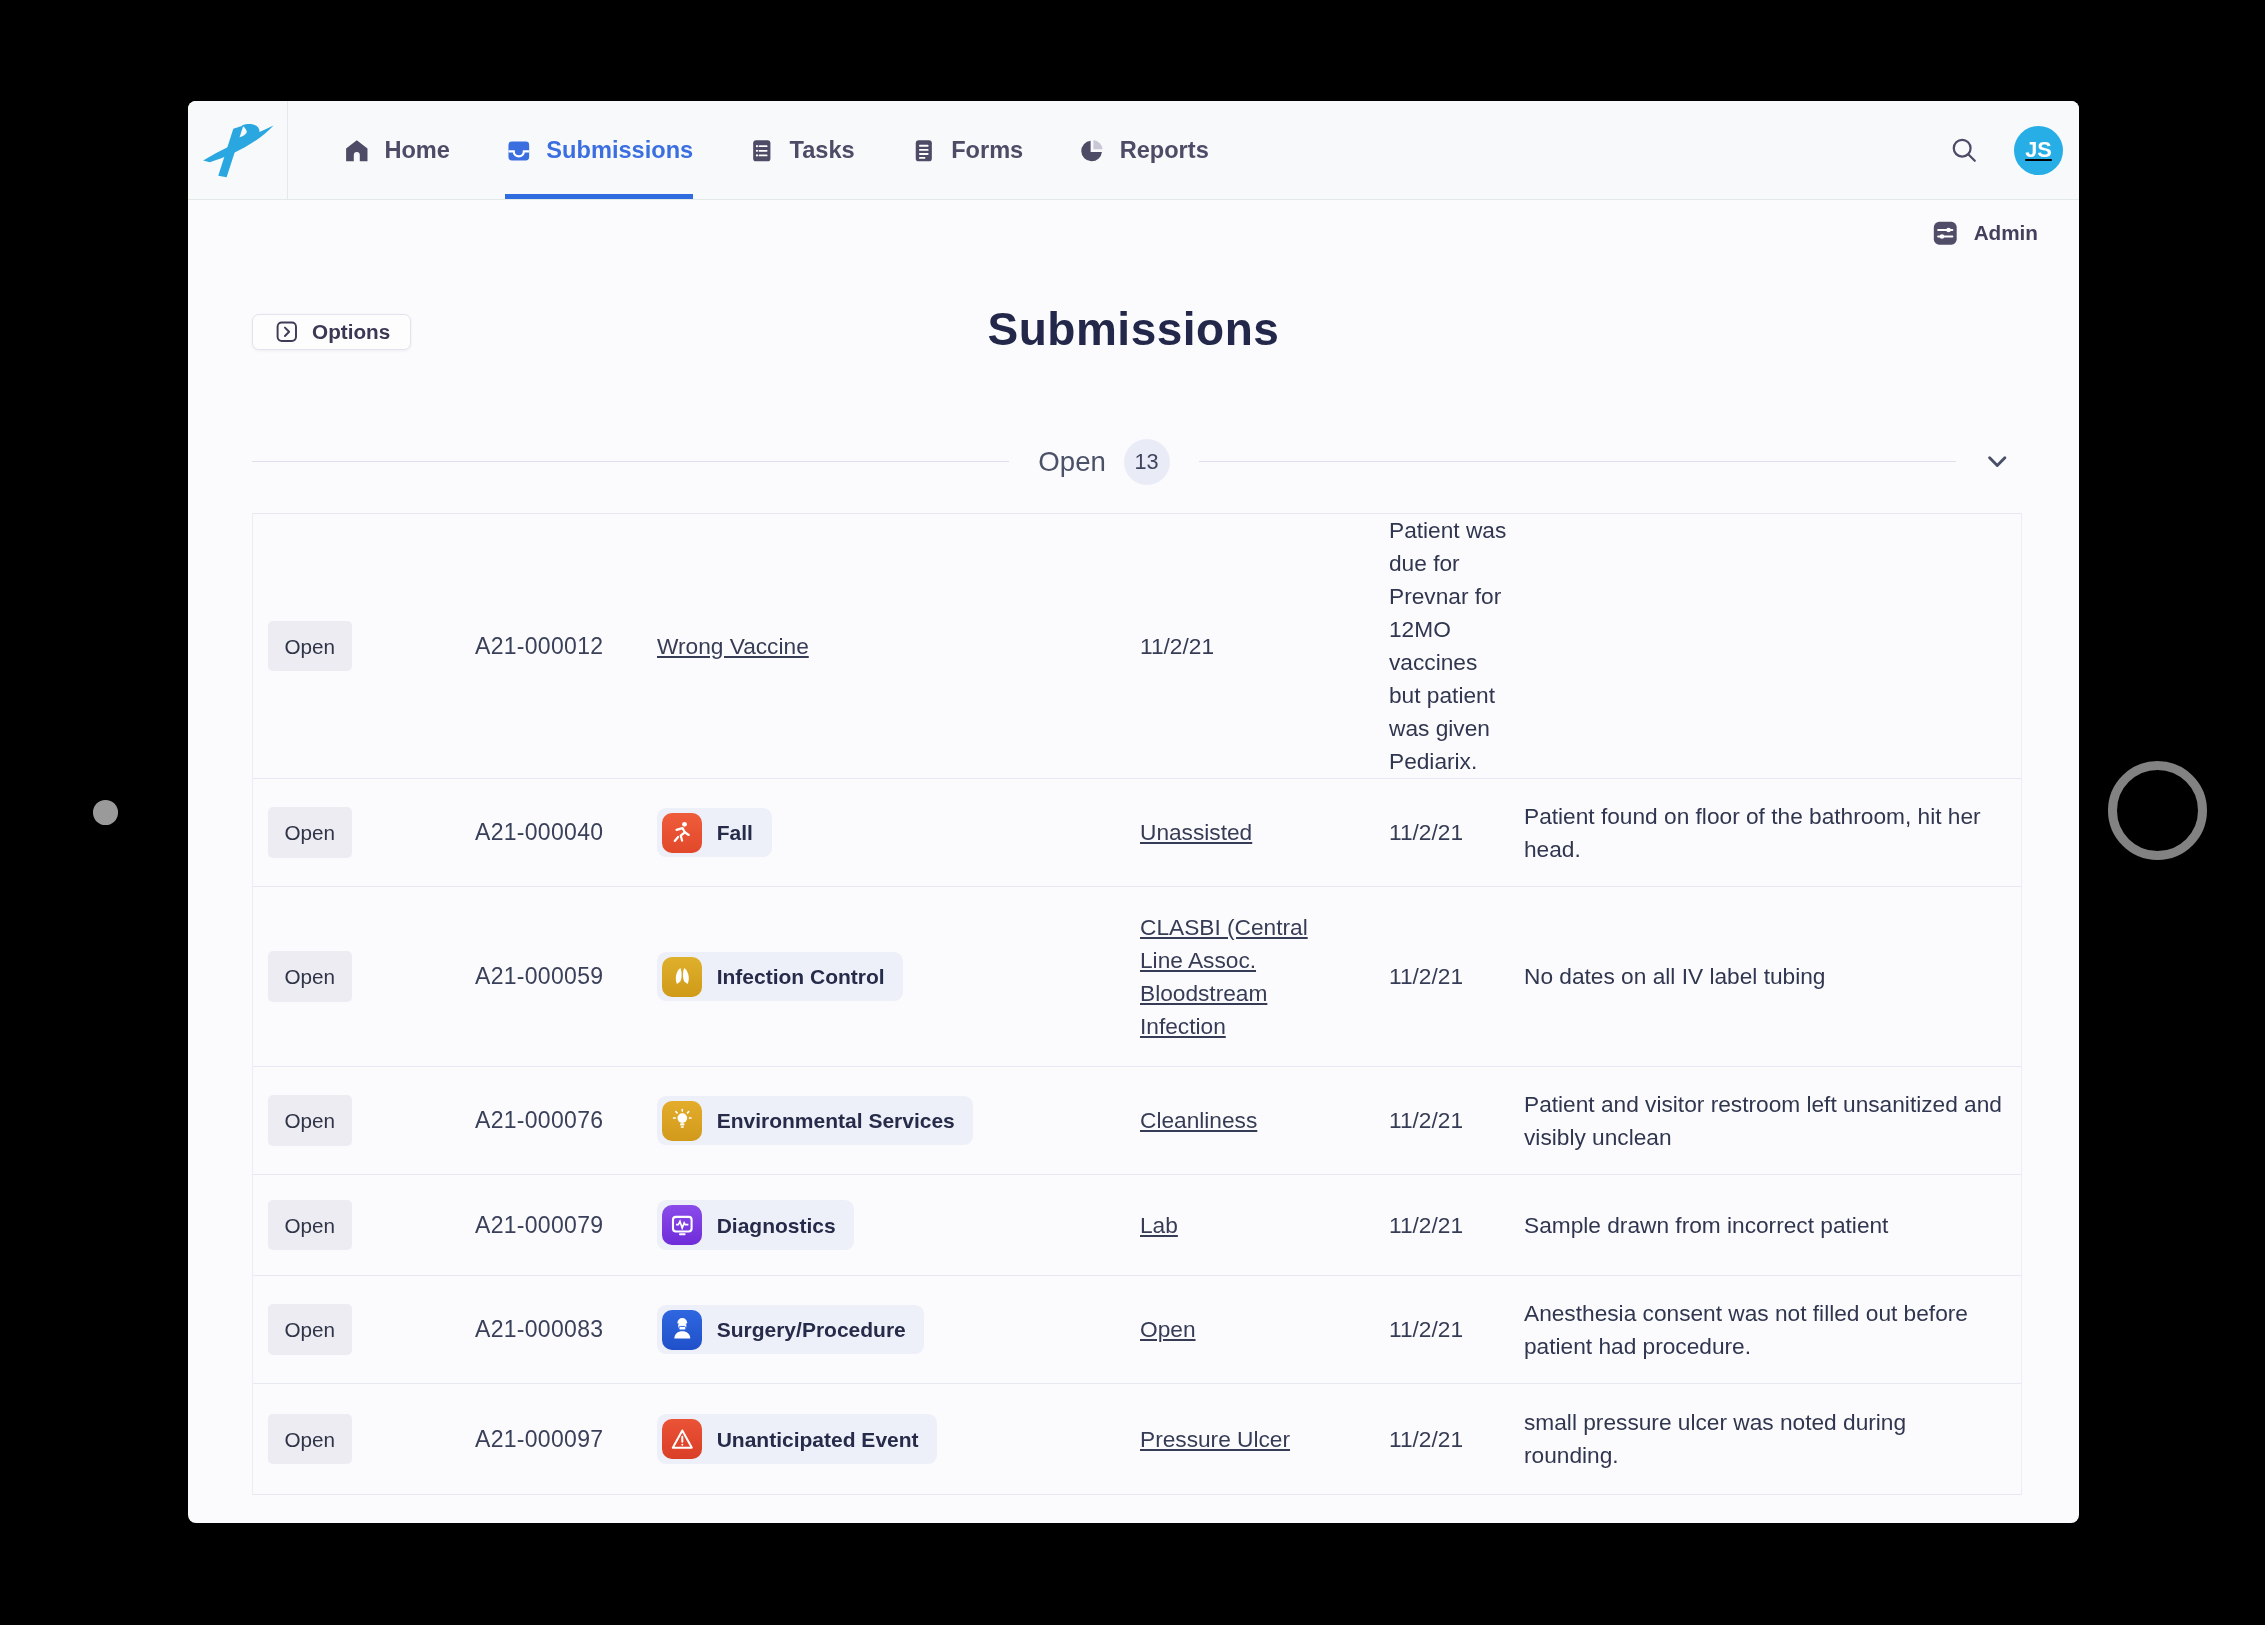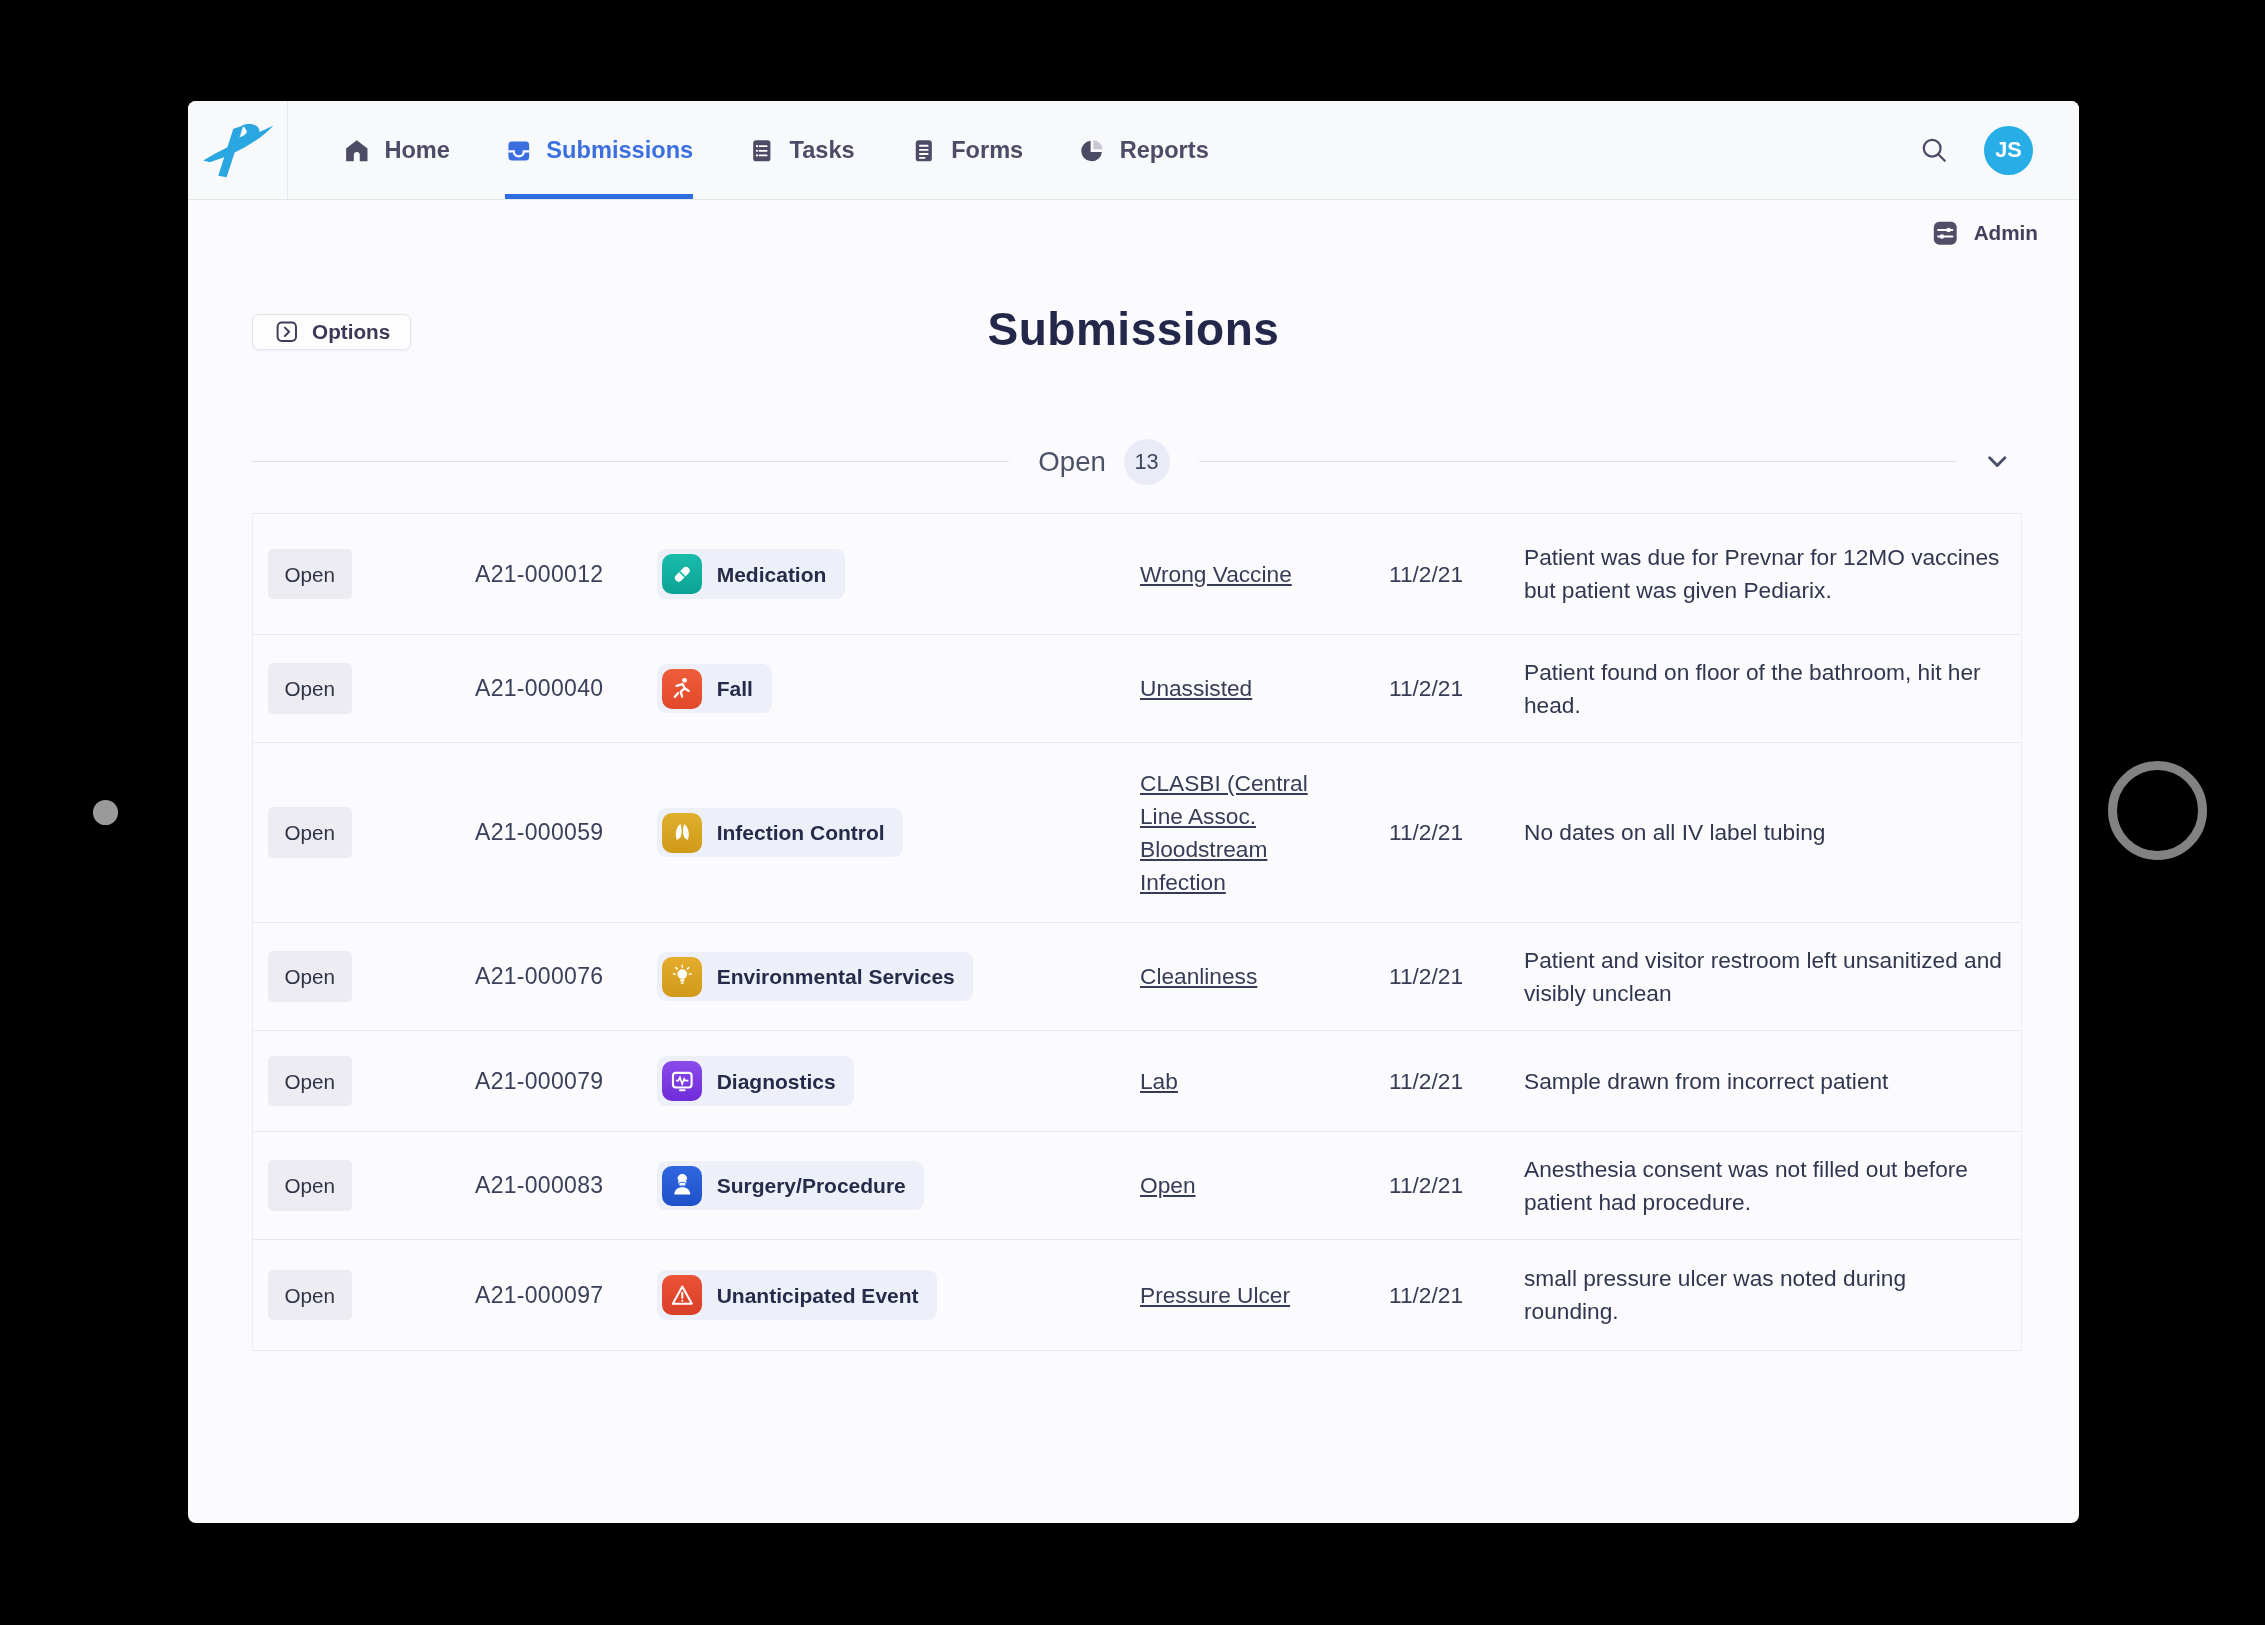--- a/index.html
+++ b/index.html
@@ -29,21 +29,21 @@
   .logo-wrap { width:99px; display:flex; align-items:center; justify-content:center; }
   .nav-divider { width:1px; background:#e7e7ee; }
   .nav-items { display:flex; gap:55px; margin-left:55px; }
   .nav-item {
     display:flex; align-items:center; gap:13.8px;
     font-size:23.6px; font-weight:700; color:#4e4b66;
     border-bottom:5.9px solid transparent; padding-top:5.9px; cursor:pointer;
   }
   .nav-item.active { color:#3b6fe0; border-bottom-color:#2f6cdf; }
   .nav-item svg { width:27.6px; height:27.6px; }
-  .nav-right { margin-left:auto; display:flex; align-items:center; gap:35px; padding-right:46px; }
+  .nav-right { margin-left:auto; display:flex; align-items:center; gap:35px; padding-right:16px;text-decoration:underline; }
   .search-btn svg { width:31.5px; height:31.5px; display:block; }
   .avatar {
     width:49px; height:49px; border-radius:50%; background:#27aee6;
     color:#fff; font-size:21.7px; font-weight:700;
     display:flex; align-items:center; justify-content:center; cursor:pointer;
   }
 
   
   .admin-link { position:absolute; top:117px; right:41px; display:flex; align-items:center; gap:12.8px; cursor:pointer;justify-content:space-between; }
   .admin-link svg { width:30.5px; height:30.5px; display:block; }
@@ -225,29 +225,20 @@
     </div>
   </div>
 
   <div class="table">
 
     <div class="tbody">
 
       <div class="trow" style="min-height:121px;">
         <div class="c c-status"><span class="badge-open">Open</span></div>
         <div class="c c-id">A21-000012</div>
-        <div class="c"><span class="form-chip">
-          <span class="form-icon" style="--c1: #1ABCAC; --c2: #0BA393;">
-            <svg viewBox="0 0 24 24">
-                  <rect x="4" y="8.6" width="16" height="6.8" rx="3.4" transform="rotate(-45 12 12)" fill="#fff"></rect>
-                  <line x1="9.6" y1="9.6" x2="14.4" y2="14.4" stroke="var(--c1)" stroke-width="1.5"></line>
-                </svg>
-          </span>
-          <span class="form-label">Medication</span>
-        </span></div>
         <div class="c c-sub">Wrong Vaccine</div>
         <div class="c">11/2/21</div>
         <div class="c c-desc">Patient was due for Prevnar for 12MO vaccines but patient was given Pediarix.</div>
       </div>
 
       <div class="trow" style="min-height:108px;">
         <div class="c c-status"><span class="badge-open">Open</span></div>
         <div class="c c-id">A21-000040</div>
         <div class="c"><span class="form-chip">
           <span class="form-icon" style="--c1: #EE5D3B; --c2: #E2482B;">

